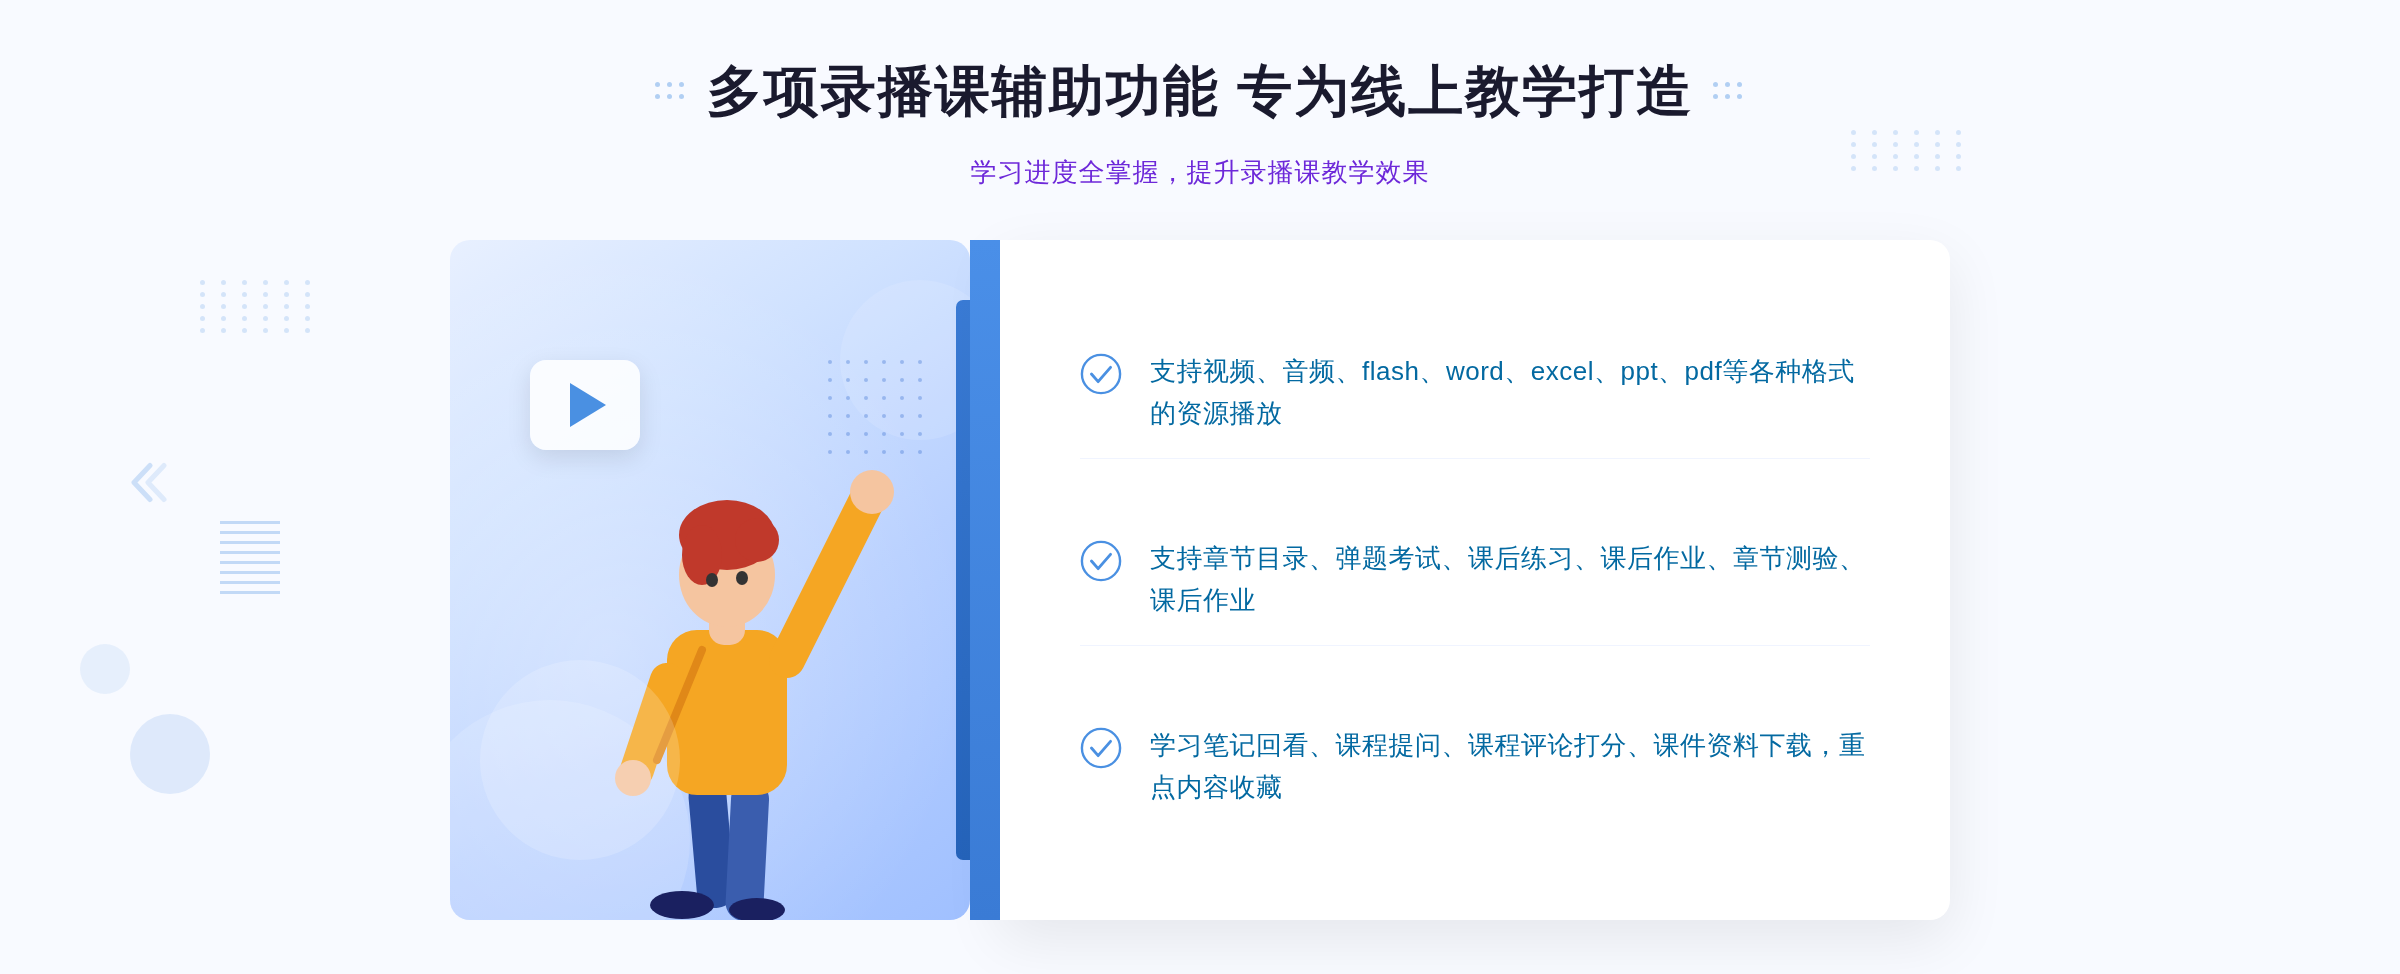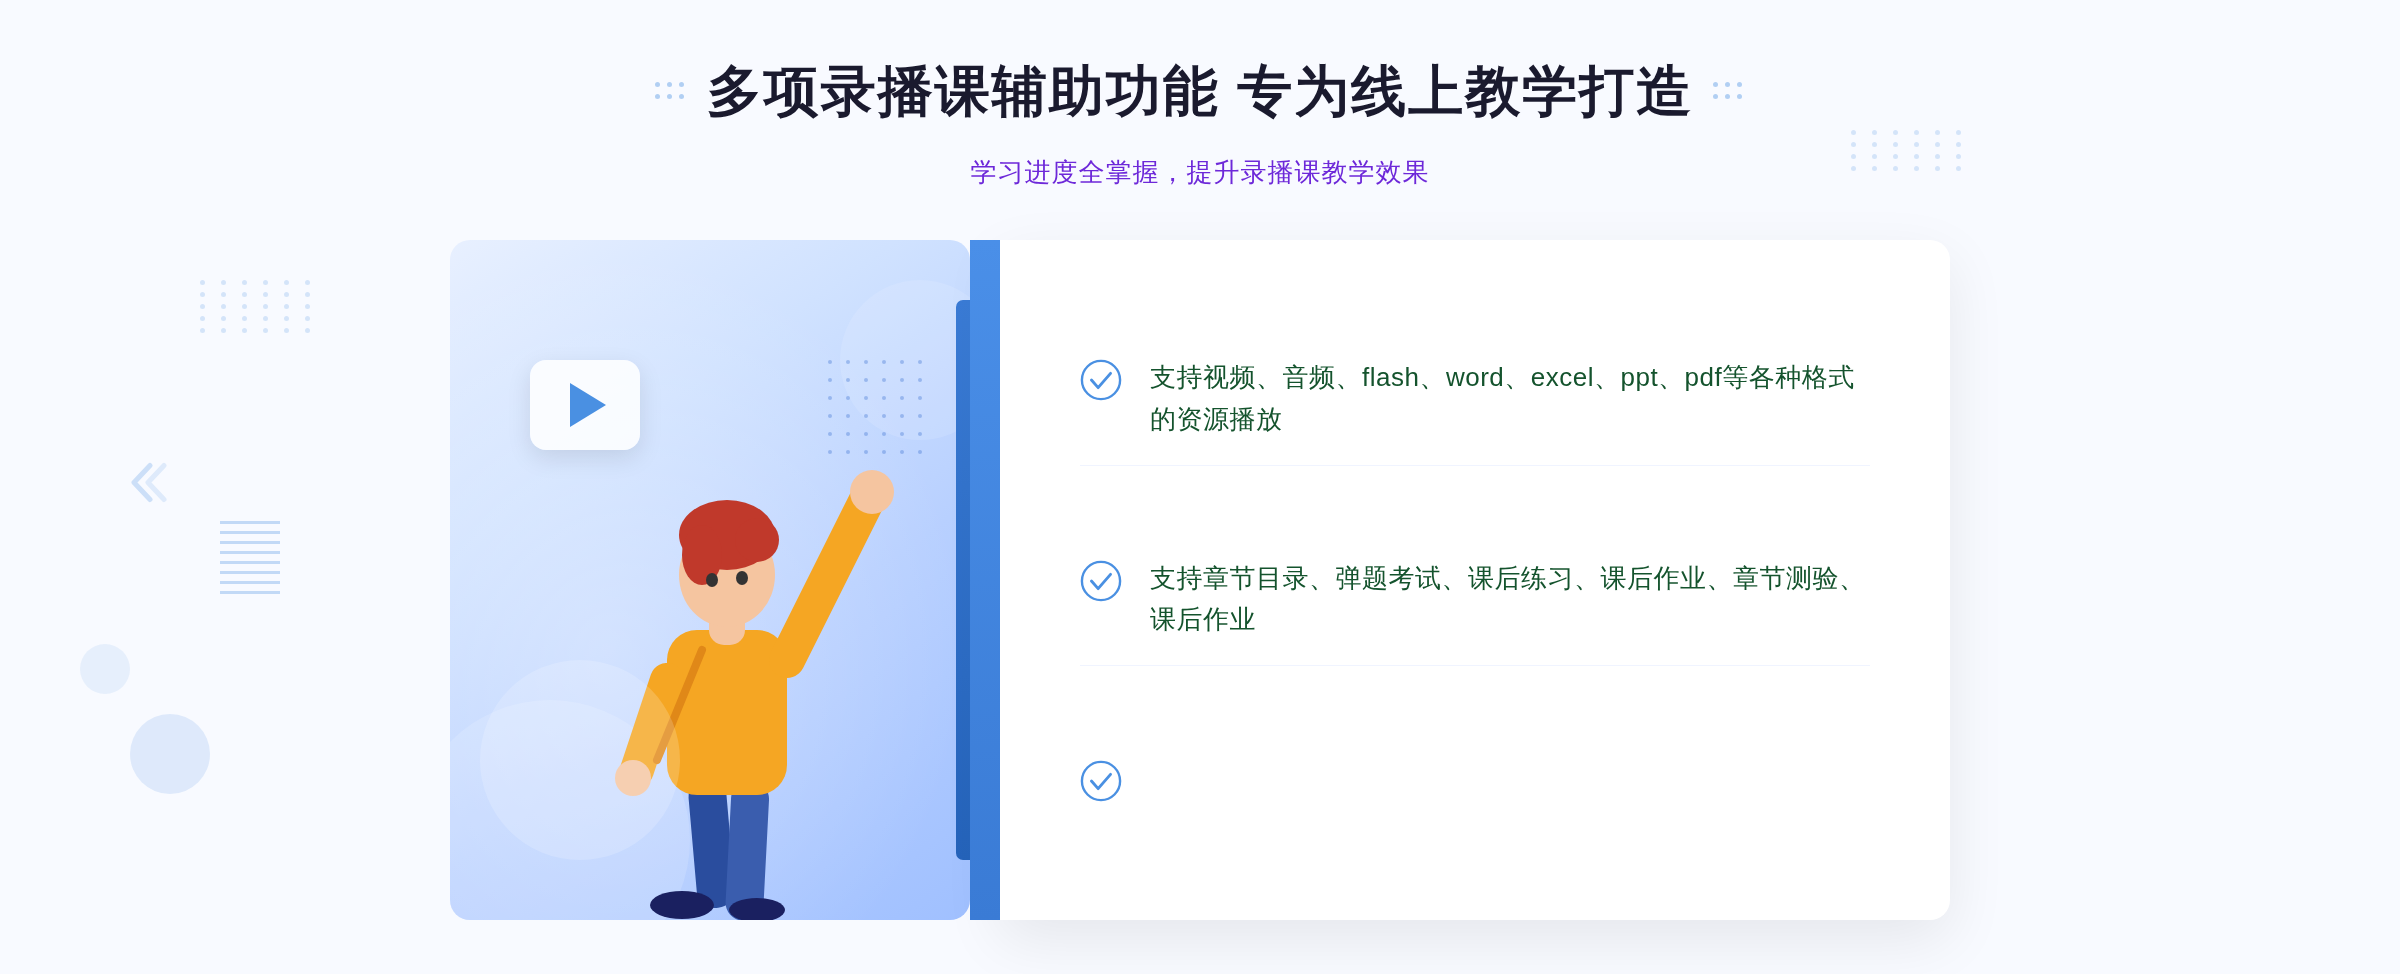--- a/index.html
+++ b/index.html
@@ -233,21 +233,21 @@
       margin-top: 2px;
     }
 
     .check-icon svg {
       width: 100%;
       height: 100%;
     }
 
     .feature-text {
       font-size: 26px;
-      color: #14532d;
+      color: #0369a1;
       line-height: 1.6;
       font-weight: 400;
       letter-spacing: 0.5px;
     }
 
     
     .page-deco-circle-1 {
       position: absolute;
       left: 130px;
       bottom: 180px;
@@ -544,20 +544,21 @@
           <span class="feature-text">支持章节目录、弹题考试、课后练习、课后作业、章节测验、课后作业</span>
         </div>
 
         <div class="feature-item">
           <div class="check-icon">
             <svg viewBox="0 0 44 44" fill="none" xmlns="http://www.w3.org/2000/svg">
               <circle cx="22" cy="22" r="20" stroke="#4a90e2" stroke-width="2.5"></circle>
               <polyline points="12,22 19,30 32,15" stroke="#4a90e2" stroke-width="3" stroke-linecap="round" stroke-linejoin="round"></polyline>
             </svg>
           </div>
+          <span class="feature-text">学习笔记回看、课程提问、课程评论打分、课件资料下载，重点内容收藏</span>
         </div>
 
 
       </div>
     </div>
   </div>
 
 </div>
 
 </body></html>

